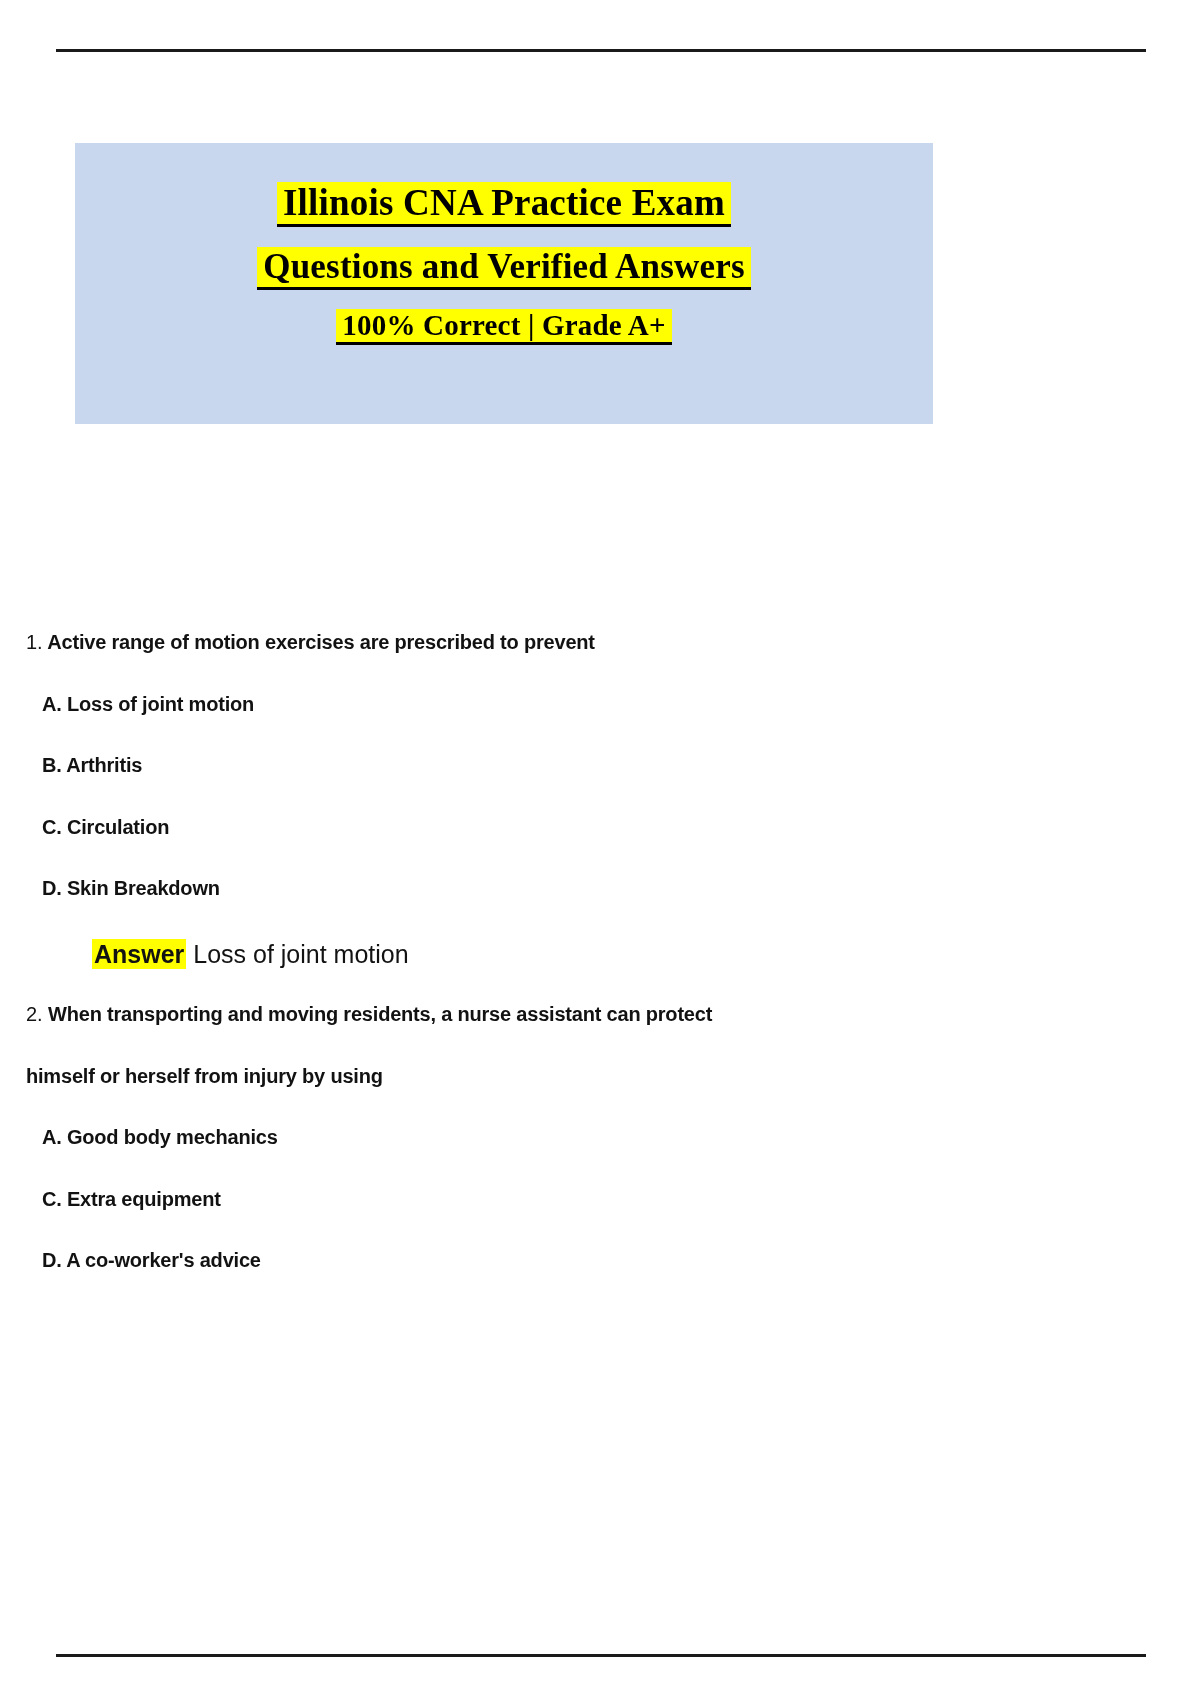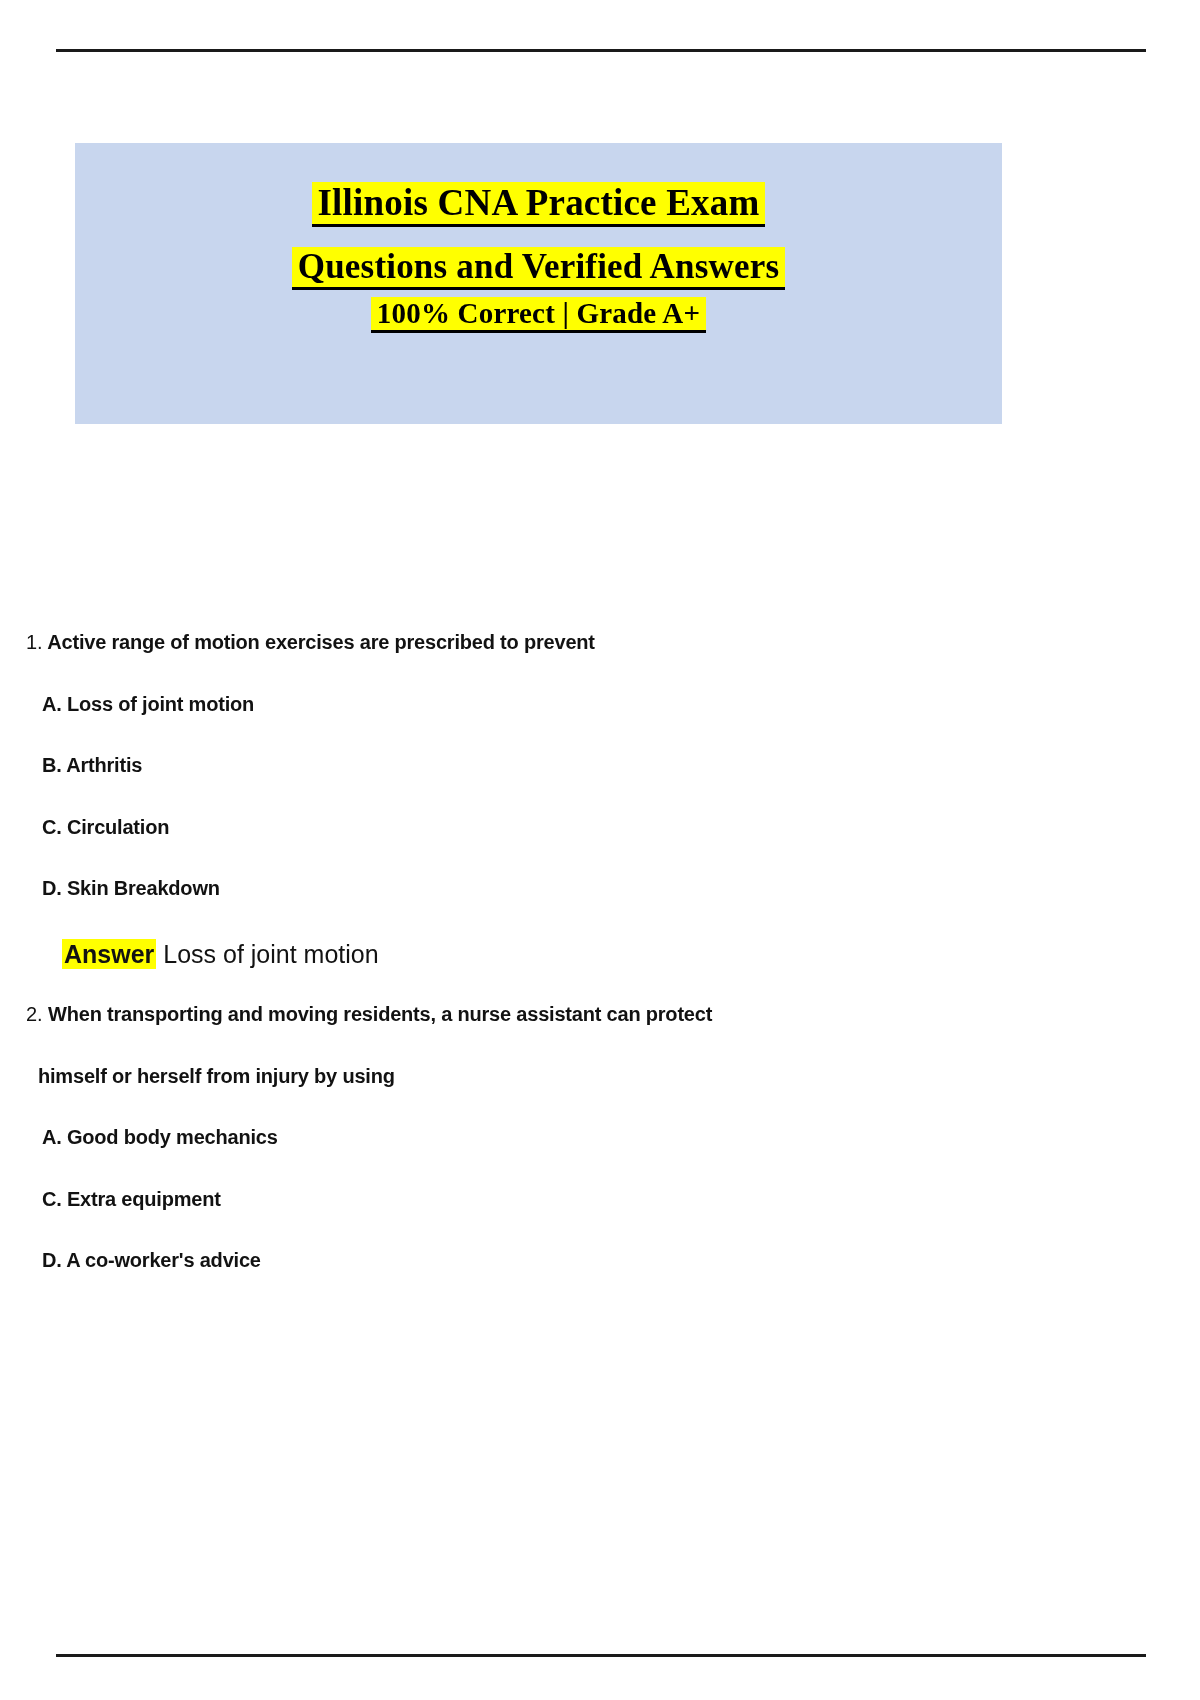--- a/index.html
+++ b/index.html
@@ -33,42 +33,42 @@
     background: #1a1a1a;
   }
   .rule-top    { top: 49px; }
   .rule-bottom { top: 1654px; }
 
   
   .title-panel {
     position: absolute;
     left: 75px;
     top: 143px;
-    width: 927px;
+    width: 858px;
     height: 281px;
     background: #c8d6ee;
     text-align: center;
   }
   .title-line {
     font-family: "Liberation Serif", serif;
     font-weight: bold;
     color: #000000;
     letter-spacing: 0.2px;
     white-space: nowrap;
   }
   .title-line .hl {
     background: #ffff00;
     border-bottom: 3px solid #000000;
     padding: 0 6px 1px 6px;
     display: inline-block;
     line-height: 1.12;
   }
   .title-1 { position: absolute; left: 0; right: 0; top: 38px;  font-size: 37px; }
   .title-2 { position: absolute; left: 0; right: 0; top: 104px; font-size: 35px; }
-  .title-3 { position: absolute; left: 0; right: 0; top: 154px; font-size: 29px; }
+  .title-3 { position: absolute; left: 0; right: 0; top: 166px; font-size: 29px; }
 
   
   .content {
     position: absolute;
     left: 26px;
     top: 630px;
     width: 1060px;
   }
 
   .q-line,
@@ -86,37 +86,38 @@
     font-weight: bold;
     margin: 0 0 36px 0;
     white-space: nowrap;
   }
   .q-line .q-num {
     font-weight: normal;
     letter-spacing: 0;
   }
   .q-cont {
     font-weight: bold;
-    margin: 0 0 36px 12px;
+    margin: 0 0 36px 0;
   }
   .opt-line {
     font-weight: bold;
     margin: 0 0 36px 16px;
   }
   .ans-line {
     font-weight: normal;
     margin: 0 0 32px 0;
     padding-left: 36px;
     font-size: 25px;
     letter-spacing: 0;
   }
   .ans-line .ans-tag {
     background: #ffff00;
     font-weight: bold;
     padding: 1px 2px 1px 2px;
+    margin-left: 30px;
   }
   .ans-line .ans-text {
     font-weight: normal;
   }
 
   .block-q1 { margin-bottom: 0; }
 
   
   .footer {
     position: absolute;

